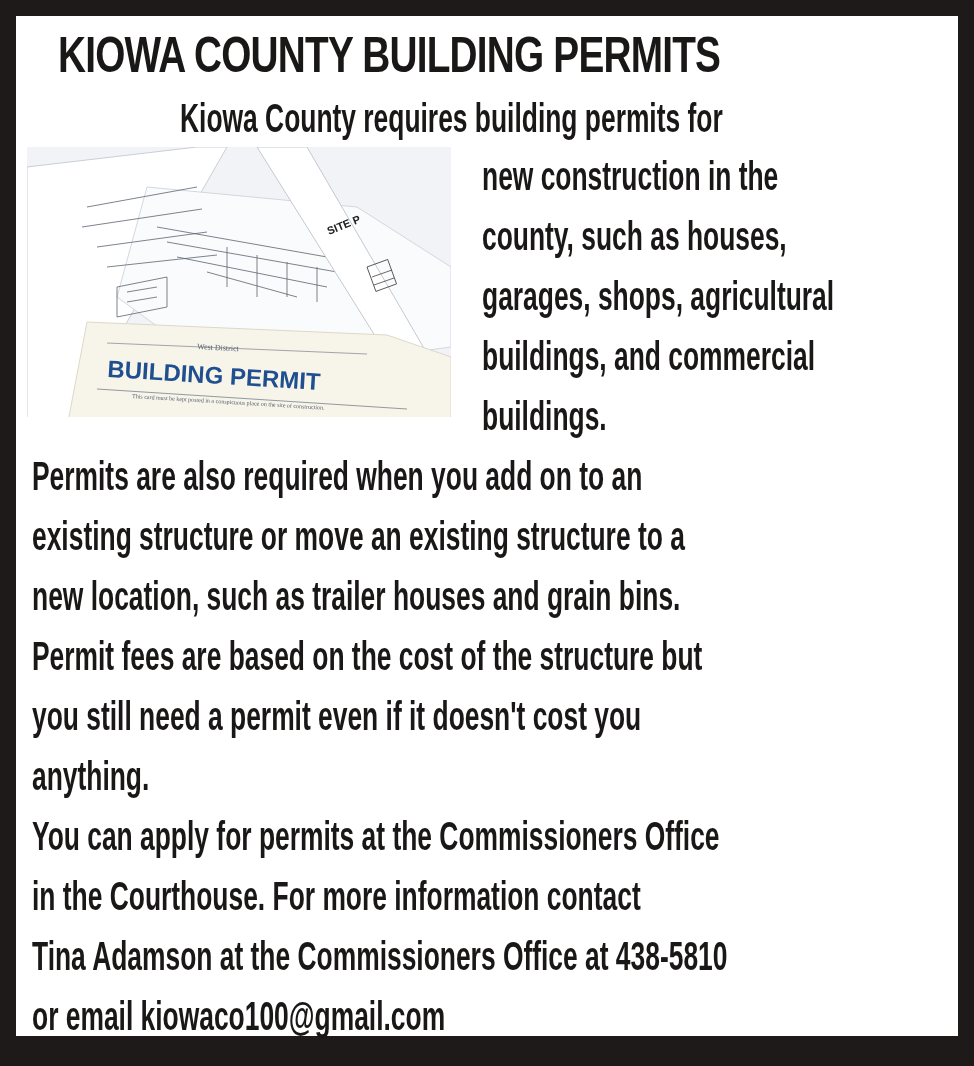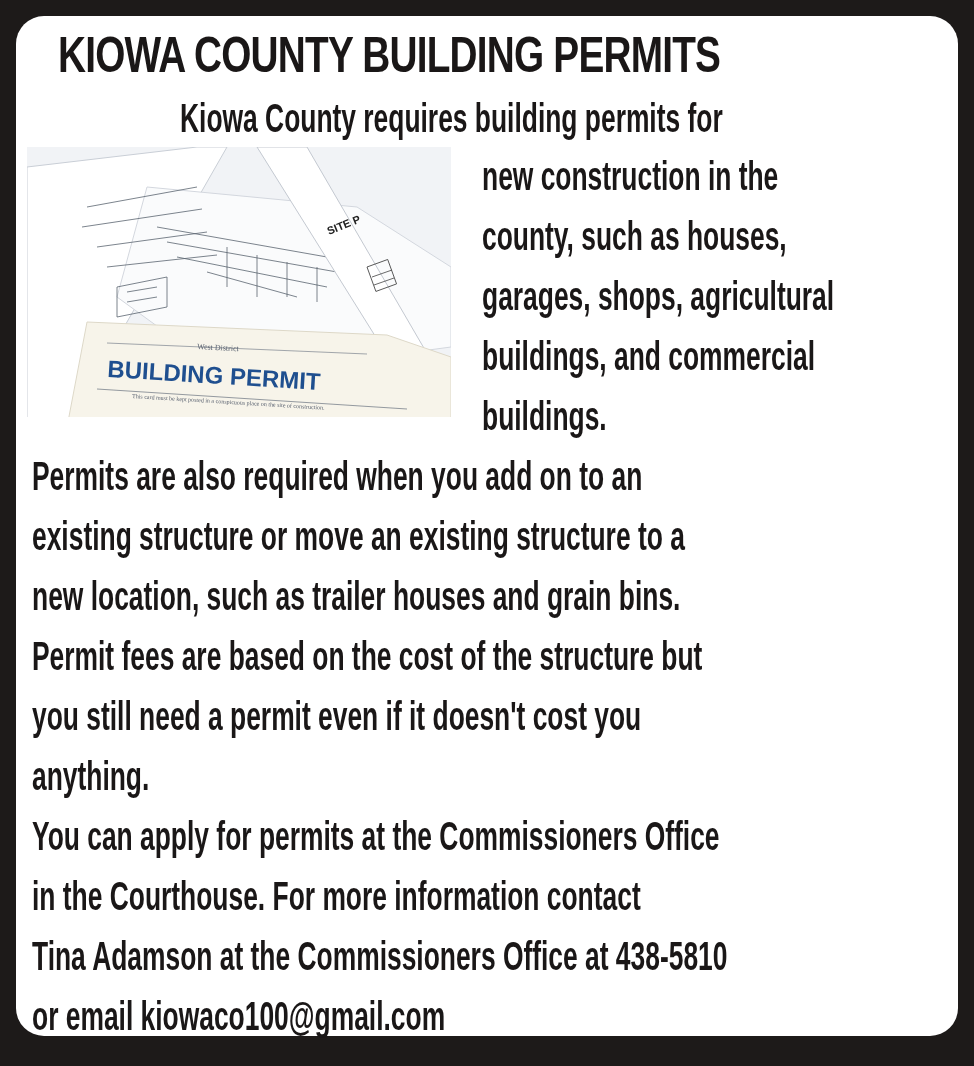--- a/index.html
+++ b/index.html
@@ -5,21 +5,20 @@
   html, body { margin: 0; padding: 0; }
   body {
     width: 974px; height: 1066px; overflow: hidden;
     background: #1d1a19;
     font-family: "Liberation Sans", sans-serif;
   }
   .frame {
     position: absolute; left: 16px; top: 16px;
     width: 942px; height: 1020px;
     background: #ffffff;
-    border-radius: 28px;
   }
   .ln {
     position: absolute; white-space: nowrap;
     font-weight: bold; color: #1a1717;
     transform-origin: 0 0;
     line-height: 1;
   }
   .title {
     left: 42px; top: 14px;
     font-size: 50px; letter-spacing: -1px;

